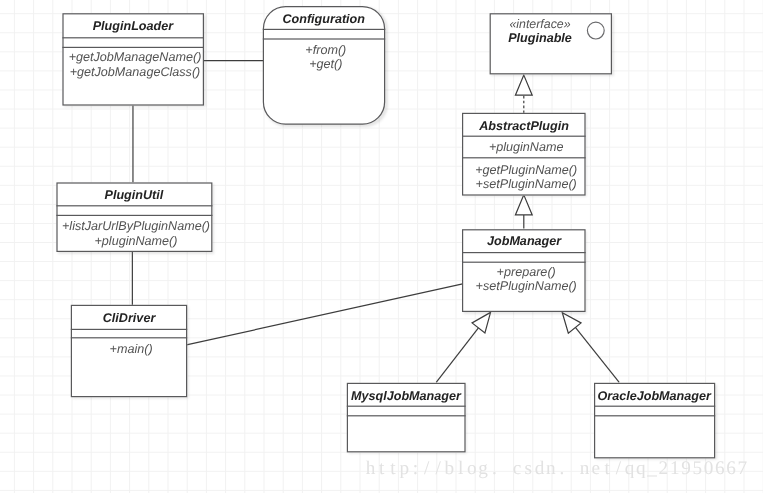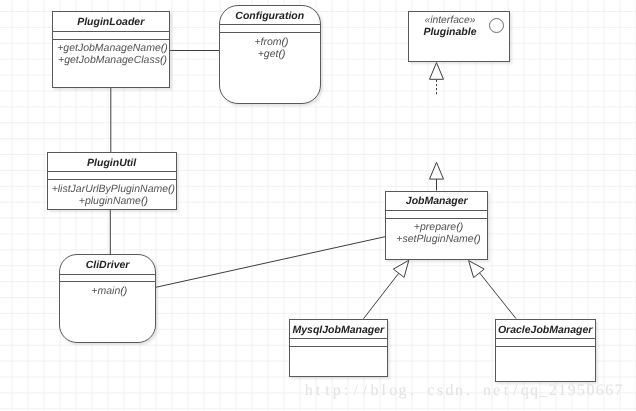--- a/index.html
+++ b/index.html
@@ -135,35 +135,47 @@
   <div class="uml" style="left:46.6px; top:151.6px; width:130px; height:58px;">
     <div class="title" style="top:4px;">PluginUtil</div>
     <div class="sep" style="top:18.7px;"></div>
     <div class="sep" style="top:26.6px;"></div>
     <div class="compart" style="top:31.8px;">
       <div class="row">+listJarUrlByPluginName()</div>
       <div class="row">+pluginName()</div>
     </div>
   </div>
 
-  <div class="uml" style="left:58.9px; top:254.1px; width:97.3px; height:89px;border-radius:18px;">
+  <div class="uml" style="left:58.9px; top:254.1px; width:97.3px; height:77px;">
     <div class="title" style="top:4px;">CliDriver</div>
     <div class="sep" style="top:18.8px;"></div>
     <div class="sep" style="top:26.2px;"></div>
     <div class="compart" style="top:30.9px;">
       <div class="row">+main()</div>
     </div>
   </div>
 
   <div class="uml" style="left:408px; top:10.8px; width:102.4px; height:51px;">
     <div class="stereo" style="left:-0.5px; width:83px; top:3px;">«interface»</div>
     <div class="title" style="left:-0.5px; right:auto; width:83px; top:13.8px;">Pluginable</div>
     <div class="lollipop" style="left:80.2px; top:5.9px; width:15.2px; height:15.2px;"></div>
   </div>
 
+  <div class="uml" style="left:385.3px; top:94.3px; width:102.9px; height:68.6px;">
+    <div class="title" style="top:4px;">AbstractPlugin</div>
+    <div class="sep" style="top:18.2px;"></div>
+    <div class="compart" style="top:23.2px;">
+      <div class="row">+pluginName</div>
+    </div>
+    <div class="sep" style="top:36.1px;"></div>
+    <div class="compart" style="top:42px;">
+      <div class="row">+getPluginName()</div>
+      <div class="row">+setPluginName()</div>
+    </div>
+  </div>
 
   <div class="uml" style="left:385.3px; top:190.5px; width:102.9px; height:69.4px;">
     <div class="title" style="top:3.2px;">JobManager</div>
     <div class="sep" style="top:18.4px;"></div>
     <div class="sep" style="top:26.6px;"></div>
     <div class="compart" style="top:30.8px;">
       <div class="row">+prepare()</div>
       <div class="row">+setPluginName()</div>
     </div>
   </div>

